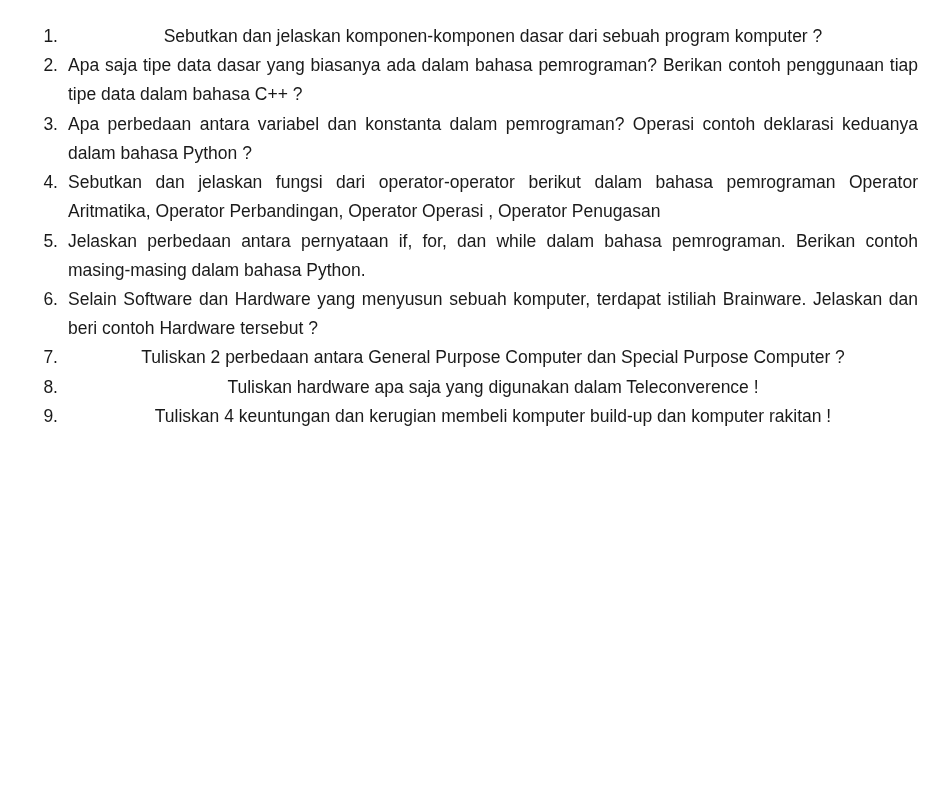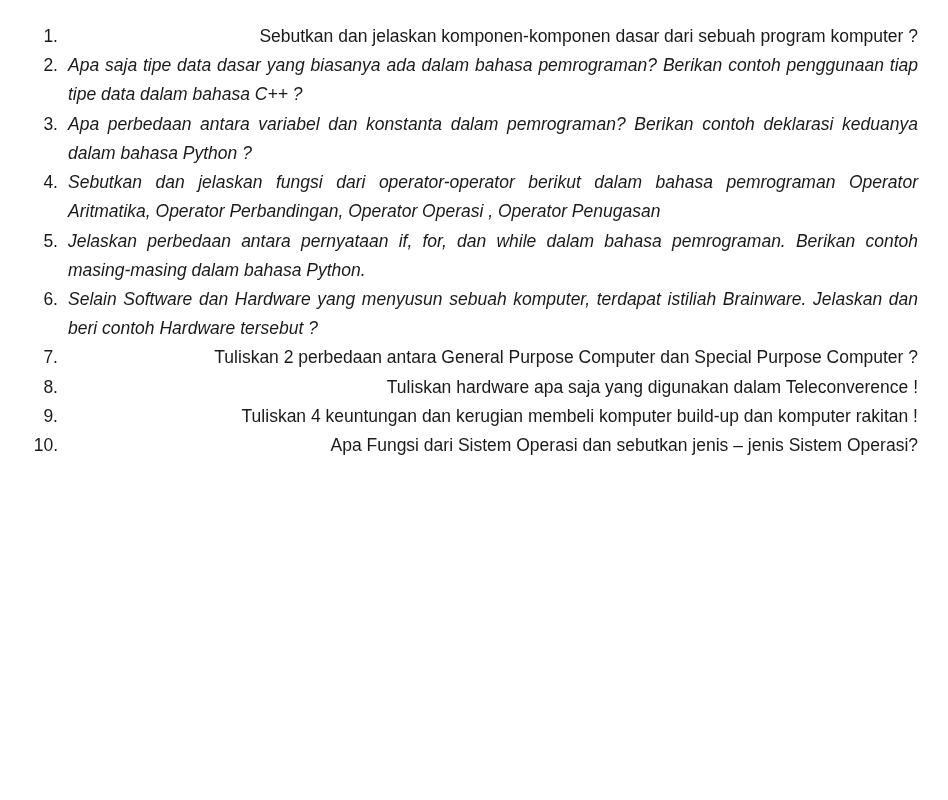--- a/index.html
+++ b/index.html
@@ -44,42 +44,41 @@
     color: #1a1a1a;
   }
   li.question-item .txt {
     flex: 1 1 auto;
     text-align: justify;
     text-justify: inter-word;
   }
   
   li.question-item.justify .txt {
     text-align: justify;
-    font-style: italic;
   }
   li.question-item.nojustify .txt {
-    text-align: right;
+    text-align: center;
   }
 </style>
 </head>
 <body>
 
 <div class="page">
   <ol class="question-list" id="question-list">
       <li class="question-item nojustify">
         <span class="num">1.</span>
         <span class="txt">Sebutkan dan jelaskan komponen-komponen dasar dari sebuah program komputer ?</span>
       </li>
       <li class="question-item justify">
         <span class="num">2.</span>
         <span class="txt">Apa saja tipe data dasar yang biasanya ada dalam bahasa pemrograman? Berikan contoh penggunaan tiap tipe data dalam bahasa C++ ?</span>
       </li>
       <li class="question-item justify">
         <span class="num">3.</span>
-        <span class="txt">Apa perbedaan antara variabel dan konstanta dalam pemrograman? Berikan contoh deklarasi keduanya dalam bahasa Python ?</span>
+        <span class="txt">Apa perbedaan antara variabel dan konstanta dalam pemrograman? Operasi contoh deklarasi keduanya dalam bahasa Python ?</span>
       </li>
       <li class="question-item justify">
         <span class="num">4.</span>
         <span class="txt">Sebutkan dan jelaskan fungsi dari operator-operator berikut dalam bahasa pemrograman Operator Aritmatika, Operator Perbandingan, Operator Operasi , Operator Penugasan</span>
       </li>
       <li class="question-item justify">
         <span class="num">5.</span>
         <span class="txt">Jelaskan perbedaan antara pernyataan if, for, dan while dalam bahasa pemrograman. Berikan contoh masing-masing dalam bahasa Python.</span>
       </li>
       <li class="question-item justify">
@@ -91,18 +90,14 @@
         <span class="txt">Tuliskan 2 perbedaan antara General Purpose Computer dan Special Purpose Computer ?</span>
       </li>
       <li class="question-item nojustify">
         <span class="num">8.</span>
         <span class="txt">Tuliskan hardware apa saja yang digunakan dalam Teleconverence !</span>
       </li>
       <li class="question-item nojustify">
         <span class="num">9.</span>
         <span class="txt">Tuliskan 4 keuntungan dan kerugian membeli komputer build-up dan komputer rakitan !</span>
       </li>
-      <li class="question-item nojustify">
-        <span class="num">10.</span>
-        <span class="txt">Apa Fungsi dari Sistem Operasi dan sebutkan jenis – jenis Sistem Operasi?</span>
-      </li>
     </ol>
 </div>
 
 </body></html>

